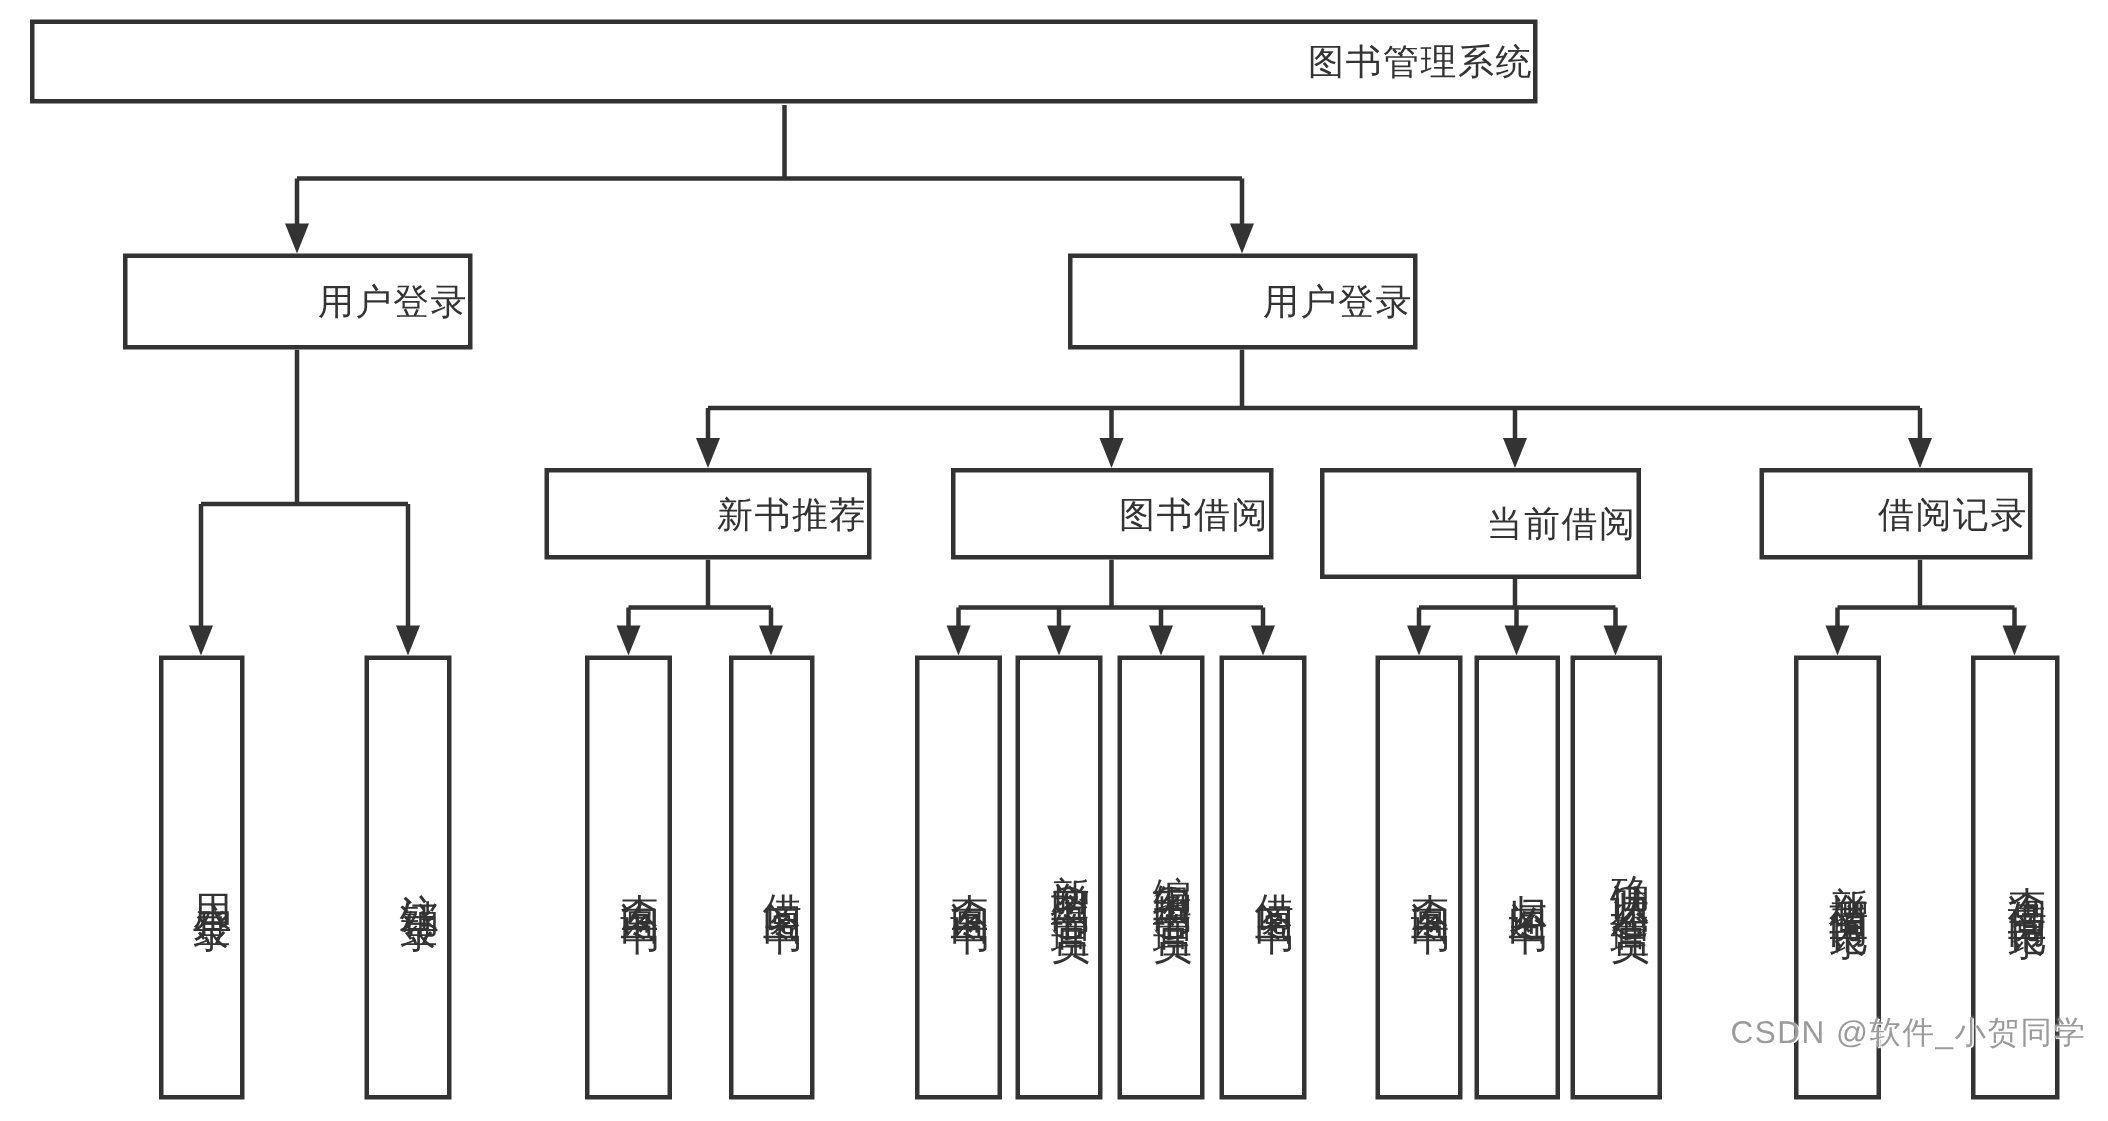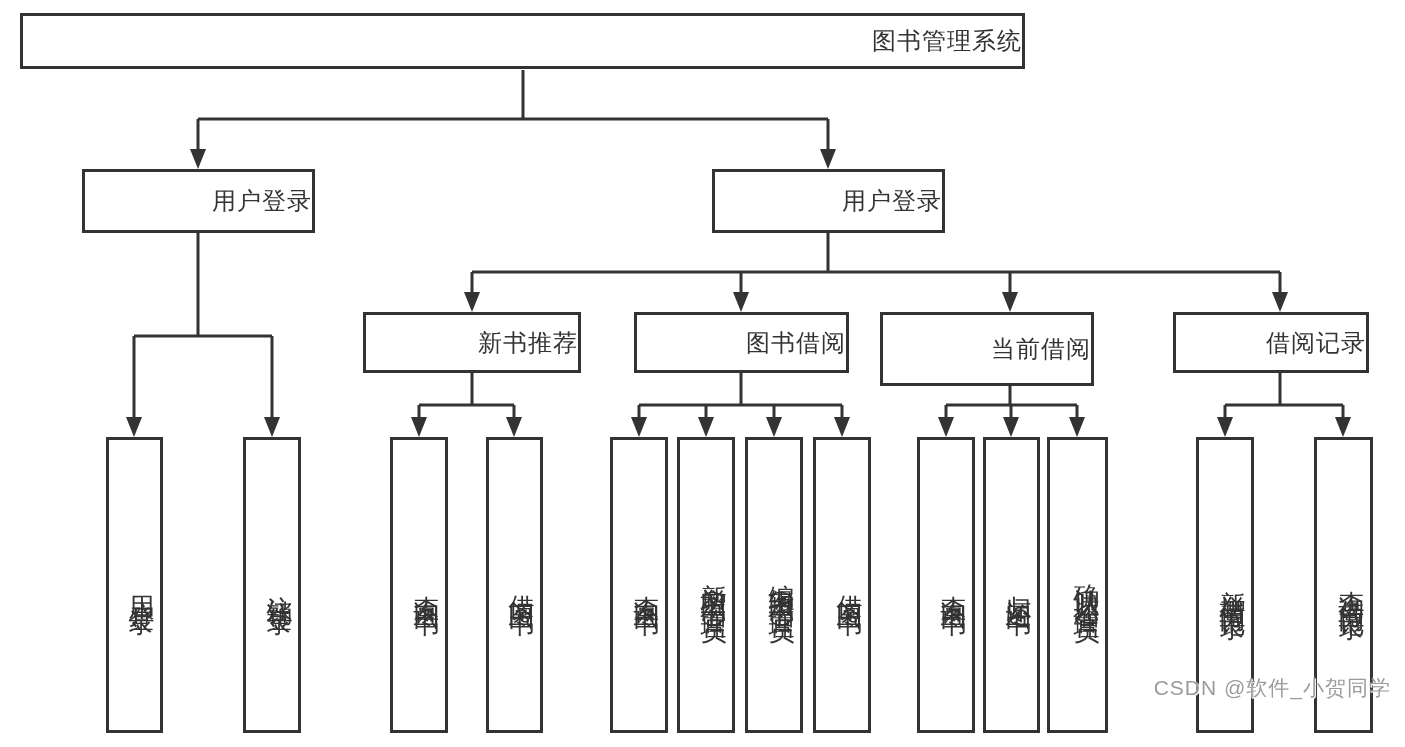--- a/index.html
+++ b/index.html
@@ -108,21 +108,21 @@
 
   <div class="box h" style="left:363px;top:312px;width:218px;height:61px">
     <span>新书推荐</span>
   </div>
   <div class="box h" style="left:634px;top:312px;width:215px;height:61px">
     <span>图书借阅</span>
   </div>
   <div class="box h" style="left:880px;top:312px;width:214px;height:74px">
     <span>当前借阅</span>
   </div>
-  <div class="box h" style="left:1173px;top:312px;width:196px;height:61px">
+  <div class="box h" style="left:1173px;top:312px;width:182px;height:61px">
     <span>借阅记录</span>
   </div>
 
   <div class="box v" style="left:106px;top:437px;width:57px;height:296px">
     <span>用户登录</span>
   </div>
   <div class="box v" style="left:243px;top:437px;width:58px;height:296px">
     <span>注销登录</span>
   </div>
 

